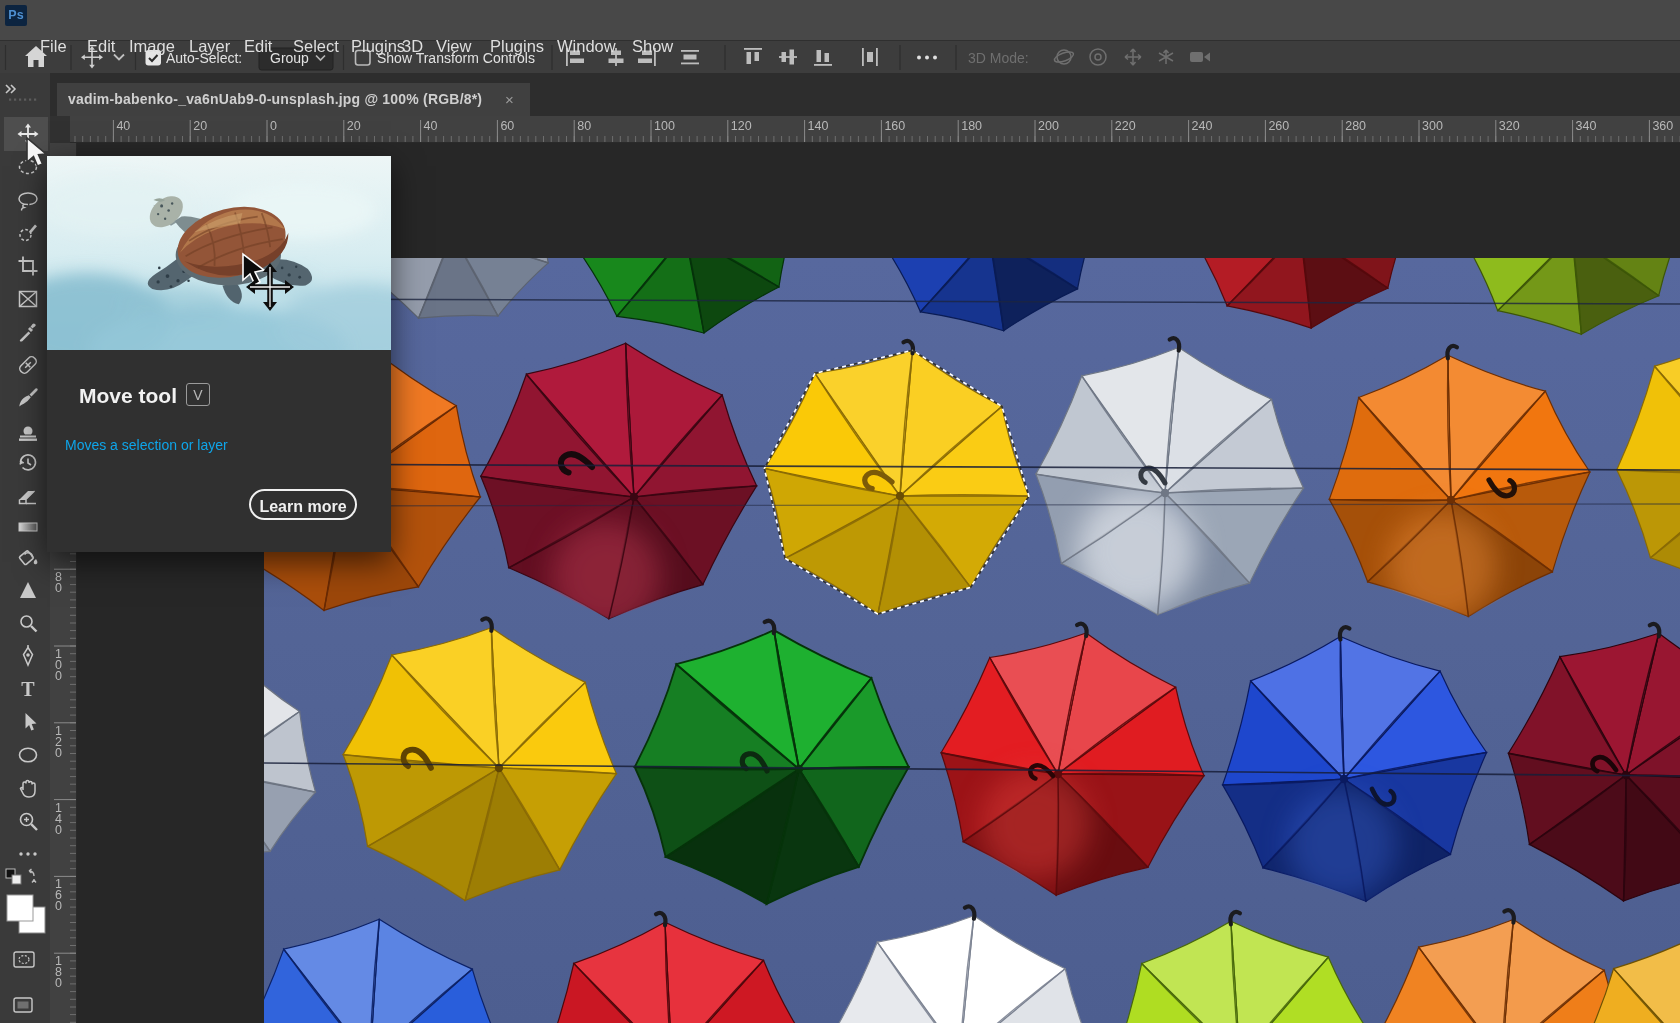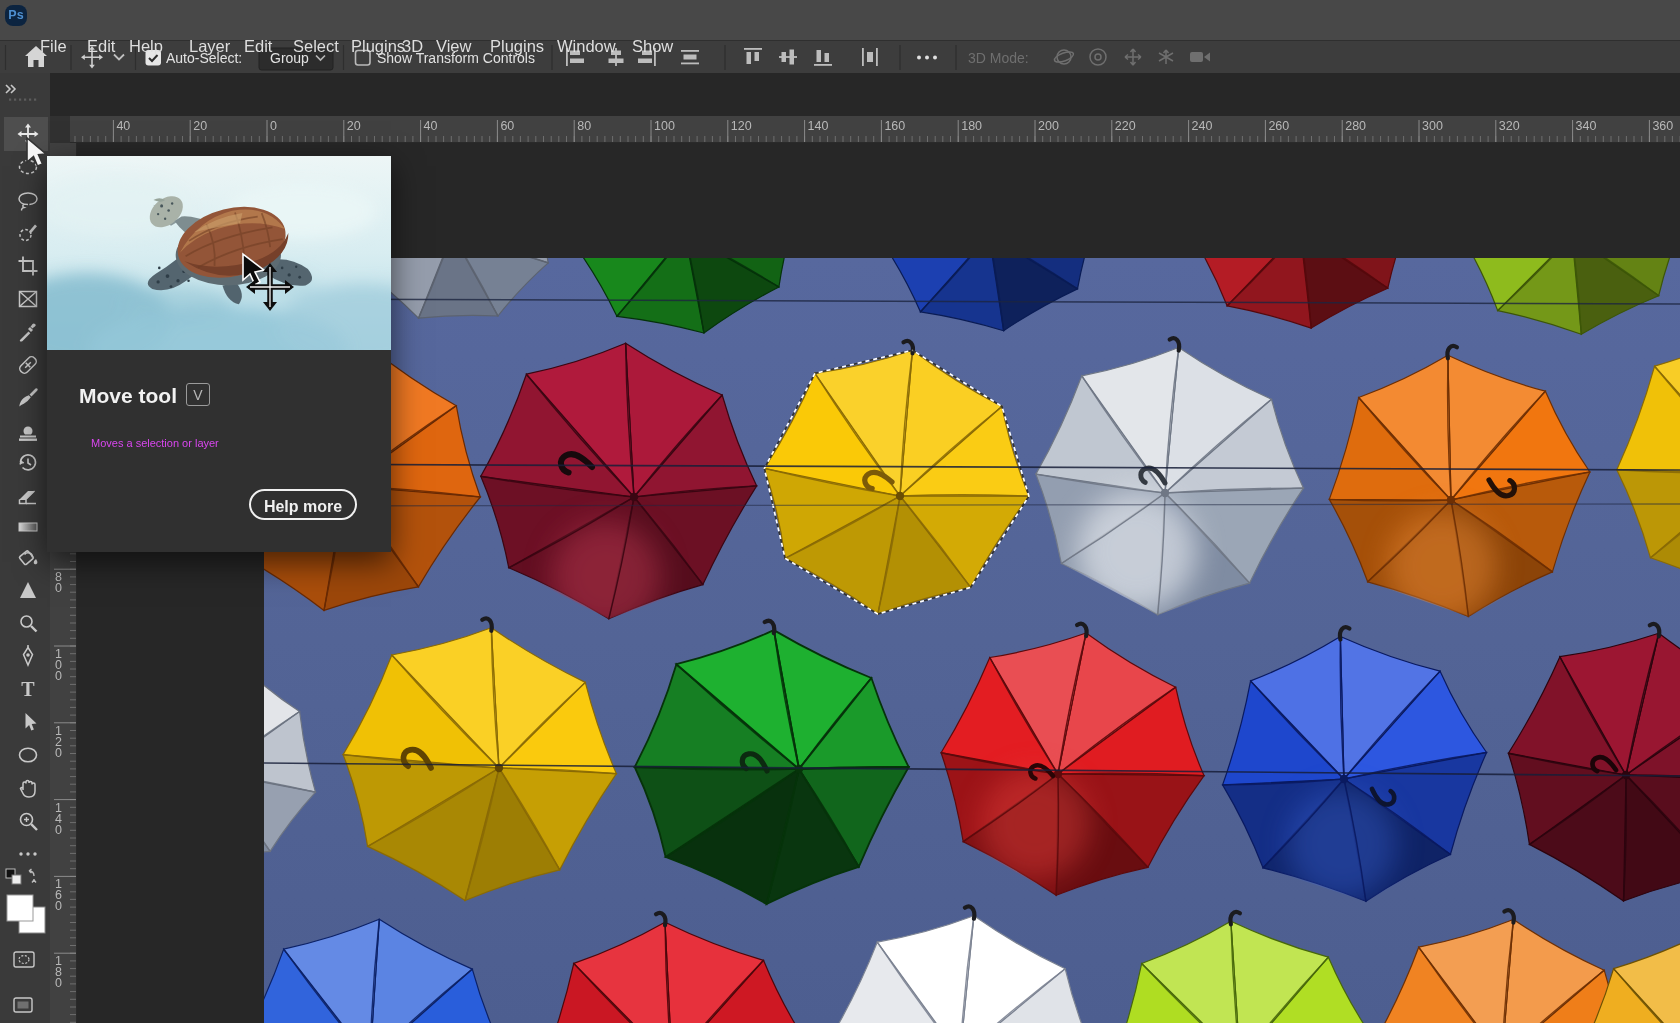--- a/index.html
+++ b/index.html
@@ -1,19 +1,19 @@
 <!DOCTYPE html>
 <html><head><meta charset="utf-8">
 <style>
 * { margin:0; padding:0; box-sizing:border-box; }
 html,body { width:1680px; height:1023px; overflow:hidden; background:#272727; font-family:"Liberation Sans", sans-serif; }
 #stage { position:relative; width:1680px; height:1023px; }
 #menubar { position:absolute; left:0; top:0; width:1680px; height:41px; background:#484848; border-bottom:1px solid #2f2f2f; z-index:30; }
 #menubar span { position:absolute; top:9px; font-size:16.5px; color:#dedede;margin-top:28px; }
-#pslogo { position:absolute; left:5px; top:5px; width:22px; height:21px; background:#0c2440; border-radius:8px; color:#4e8fd0; font-size:12.5px; font-weight:bold; text-align:center; line-height:21px; }
+#pslogo { position:absolute; left:5px; top:5px; width:22px; height:21px; background:#0c2440; border-radius:2px; color:#4e8fd0; font-size:12.5px; font-weight:bold; text-align:center; line-height:21px; }
 #tabbar { position:absolute; left:50px; top:73px; width:1630px; height:43px; background:#2d2d2d; z-index:25; }
 #tab { position:absolute; left:7px; top:10px; width:473px; height:33px; background:#404040; color:#cfcfcf; font-size:14px; font-weight:bold; line-height:33px; letter-spacing:0.2px; }
 #tab .name { margin-left:11px; }
 #tab .x { position:absolute; right:16px; top:0; color:#9a9a9a; font-weight:normal; font-size:15px; }
 #corner { position:absolute; left:50px; top:116px; width:20px; height:27px; background:#313131; z-index:24; }
 #tooltip { position:absolute; left:47px; top:156px; width:344px; height:396px; background:#303030; box-shadow:0 10px 30px rgba(0,0,0,0.6); z-index:40; }
 #cursor1 { position:absolute; left:25px; top:136px; z-index:45; }
 </style></head>
 <body>
 <div id="stage">
@@ -1069,20 +1069,23 @@
       <text x="1352.0" y="14" font-family="Liberation Sans, sans-serif" font-size="12.5" fill="#b8b8b8">300</text>
       <line x1="1425.8" y1="4" x2="1425.8" y2="27" stroke="#8b8b8b" stroke-width="1"></line>
       <text x="1428.8" y="14" font-family="Liberation Sans, sans-serif" font-size="12.5" fill="#b8b8b8">320</text>
       <line x1="1502.6" y1="4" x2="1502.6" y2="27" stroke="#8b8b8b" stroke-width="1"></line>
       <text x="1505.6" y="14" font-family="Liberation Sans, sans-serif" font-size="12.5" fill="#b8b8b8">340</text>
       <line x1="1579.4" y1="4" x2="1579.4" y2="27" stroke="#8b8b8b" stroke-width="1"></line>
       <text x="1582.4" y="14" font-family="Liberation Sans, sans-serif" font-size="12.5" fill="#b8b8b8">360</text>
       <line x1="0" y1="26.5" x2="1610" y2="26.5" stroke="#2a2a2a"></line>
     </svg>
 <div id="corner"></div>
+<div id="tabbar">
+      <div id="tab"><span class="name">vadim-babenko-_va6nUab9-0-unsplash.jpg @ 100% (RGB/8*)</span><span class="x">×</span></div>
+    </div>
 <svg width="1680" height="32" style="position:absolute;left:0;top:41" xmlns="http://www.w3.org/2000/svg">
       <rect width="1680" height="32" fill="#3d3d3d"></rect>
       <line x1="5.5" y1="4" x2="5.5" y2="29" stroke="#2e2e2e" stroke-width="1.2"></line>
       <line x1="71" y1="4" x2="71" y2="29" stroke="#2e2e2e" stroke-width="1.2"></line>
       <line x1="135.5" y1="4" x2="135.5" y2="29" stroke="#2e2e2e" stroke-width="1.2"></line>
       <line x1="343.5" y1="4" x2="343.5" y2="29" stroke="#2e2e2e" stroke-width="1.2"></line>
       <line x1="552" y1="4" x2="552" y2="29" stroke="#2e2e2e" stroke-width="1.2"></line>
       <line x1="725" y1="4" x2="725" y2="29" stroke="#2e2e2e" stroke-width="1.2"></line>
       <line x1="900" y1="4" x2="900" y2="29" stroke="#2e2e2e" stroke-width="1.2"></line>
       <line x1="956" y1="4" x2="956" y2="29" stroke="#2e2e2e" stroke-width="1.2"></line>
@@ -1163,21 +1166,21 @@
         <g fill="#6f6f6f" stroke="none">
           <rect x="1190" y="11" width="13" height="10" rx="2"></rect>
           <path d="M1204 16 l6 -4.5 v9 Z"></path>
         </g>
       </g>
     </svg>
 <div id="menubar">
       <div id="pslogo">Ps</div>
       <span style="left:40px">File</span>
       <span style="left:87px">Edit</span>
-      <span style="left:129px">Help</span>
+      <span style="left:129px">Image</span>
       <span style="left:189px">Layer</span>
       <span style="left:244px">Edit</span>
       <span style="left:293px">Select</span>
       <span style="left:351px">Plugins</span>
       <span style="left:402px">3D</span>
       <span style="left:436px">View</span>
       <span style="left:490px">Plugins</span>
       <span style="left:557px">Window</span>
       <span style="left:632px">Show</span>
     </div>
@@ -1252,18 +1255,18 @@
 <path d="M0 -15 V15 M-15 0 H15" fill="none" stroke-linecap="square"></path>
 <path d="M0 -24 l-7 9 h14 Z" stroke="none"></path>
           <path d="M0 24 l-7 -9 h14 Z" stroke="none"></path>
 <path d="M-24 0 l9 -7 v14 Z" stroke="none"></path>
           <path d="M24 0 l-9 -7 v14 Z" stroke="none"></path>
 <path d="M0 -20 V20 M-20 0 H20" fill="none" stroke="#f5f5f5" stroke-width="1.3"></path>
 </g>
 </svg>
 <div style="position:absolute;left:32px;top:228px;font-size:21px;font-weight:bold;color:#f2f2f2;">Move tool</div>
 <div style="position:absolute;left:139px;top:227px;width:24px;height:23px;border:1.5px solid #9a9a9a;border-radius:3px;text-align:center;line-height:23px;font-size:14px;color:#b8b8b8;">V</div>
-<div style="position:absolute;left:44px;top:281px;font-size:11px;color:#d946ef;">Moves a selection or layer</div>
-<div style="position:absolute;left:202px;top:333px;width:108px;height:31px;border:2px solid #f0f0f0;border-radius:17px;color:#f0f0f0;font-size:16px;font-weight:600;text-align:center;line-height:31px;">Help more</div>
+<div style="position:absolute;left:18px;top:281px;font-size:14px;color:#0ea5e9;">Moves a selection or layer</div>
+<div style="position:absolute;left:202px;top:333px;width:108px;height:31px;border:2px solid #f0f0f0;border-radius:17px;color:#f0f0f0;font-size:16px;font-weight:600;text-align:center;line-height:31px;">Learn more</div>
 </div>
 <svg id="cursor1" width="26" height="38" viewBox="0 0 26 38">
       <path d="M2 2 L2 26 L8.5 20.5 L12.5 30 L17.5 28 L13.5 18.8 L21 18 Z" fill="#f5f5f5" stroke="#333" stroke-width="1.6"></path>
     </svg>
 </div>
 </body></html>

